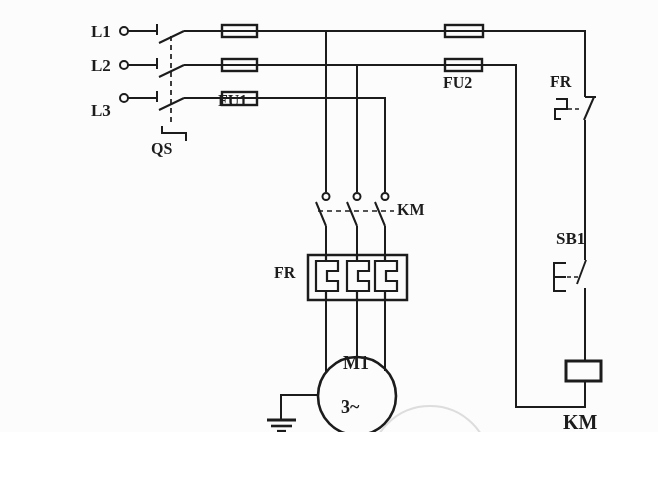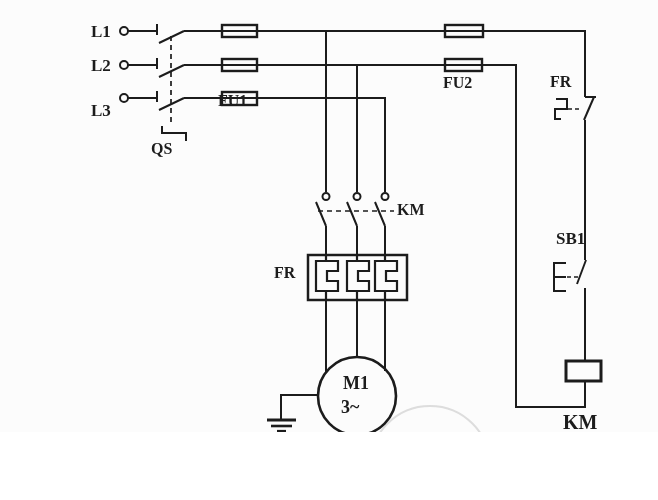--- a/index.html
+++ b/index.html
@@ -141,19 +141,19 @@
   <div class="lbl s17" style="left:91px;top:23px">L1</div>
   <div class="lbl s17" style="left:91px;top:57px">L2</div>
   <div class="lbl s17" style="left:91px;top:102px">L3</div>
   <div class="lbl s19" style="left:151px;top:141px">QS</div>
   <div class="lbl s19" style="left:218px;top:93px">FU1</div>
   <div class="lbl s19" style="left:443px;top:75px">FU2</div>
   <div class="lbl s19" style="left:550px;top:74px">FR</div>
   <div class="lbl s19" style="left:397px;top:202px">KM</div>
   <div class="lbl s19" style="left:274px;top:265px">FR</div>
   <div class="lbl s17" style="left:556px;top:230px">SB1</div>
-  <div class="lbl s18" style="left:343px;top:374px">M1</div>
+  <div class="lbl s18" style="left:343px;top:354px">M1</div>
   <div class="lbl s18" style="left:341px;top:398px">3~</div>
   <div class="lbl s20" style="left:563px;top:412px">KM</div>
 
   <div class="title">电动机点动控制线路</div>
   <div class="wm-text">小电工点点</div>
 </div>
 
 </body></html>

